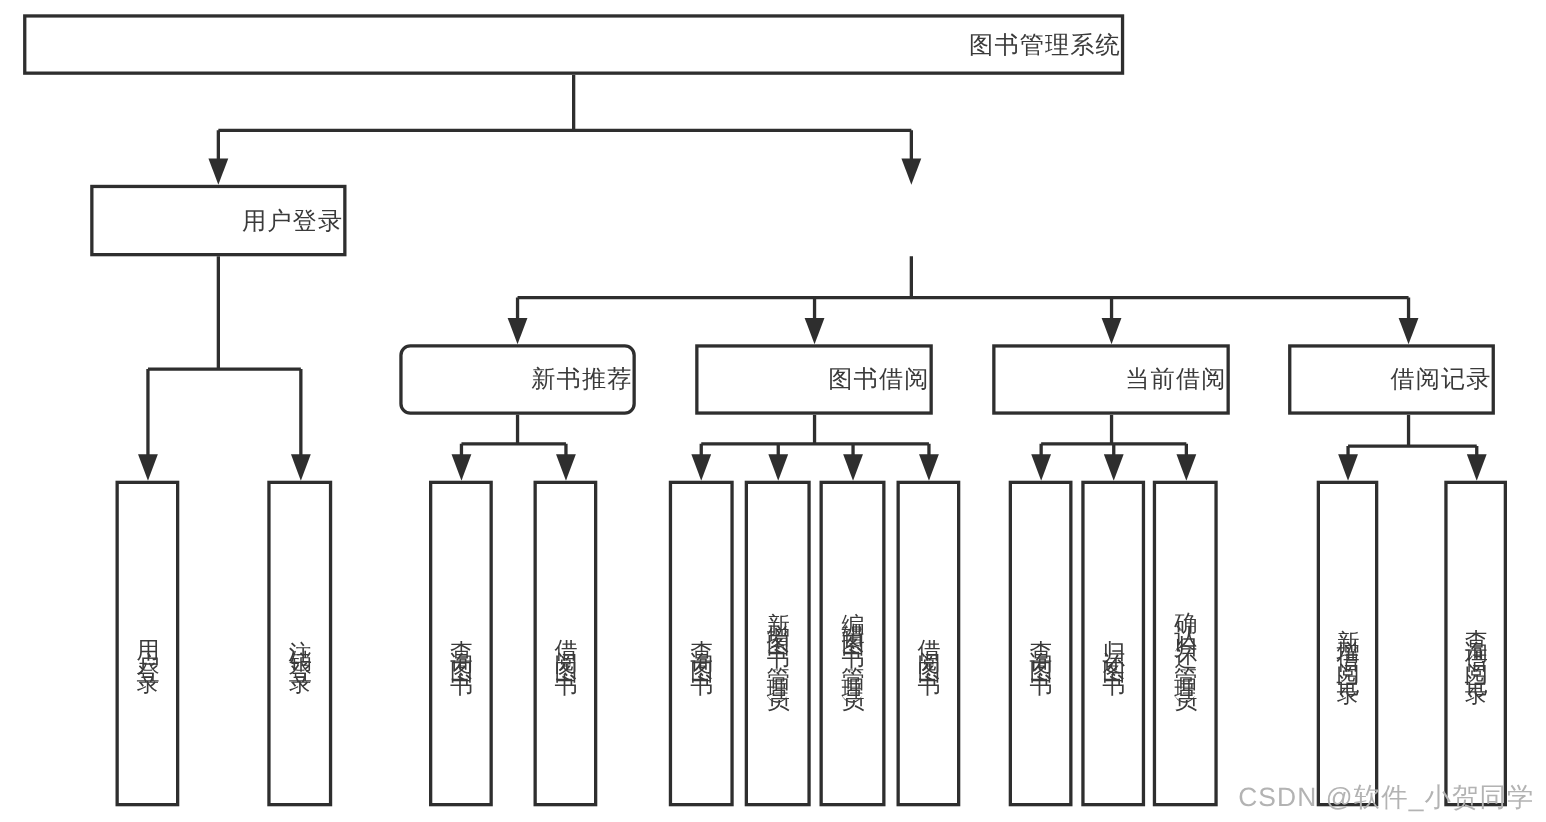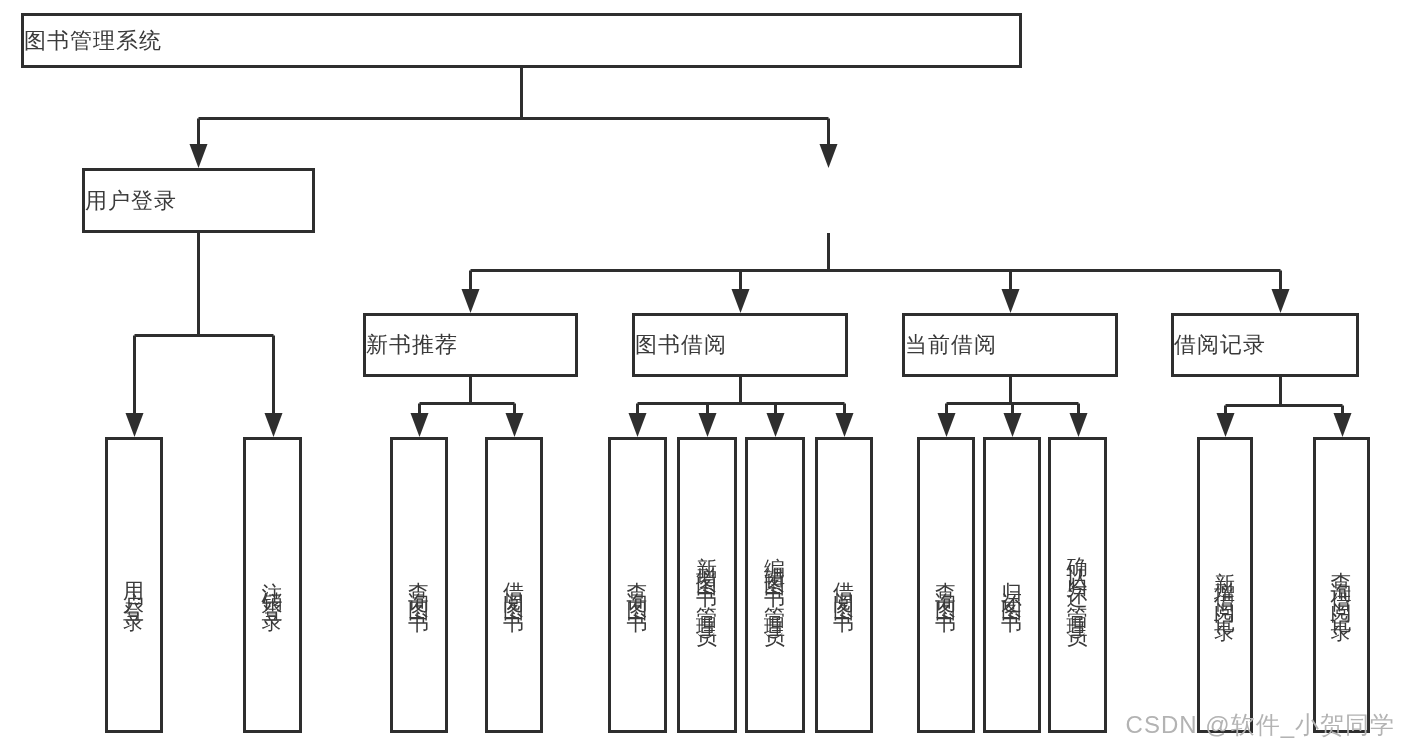--- a/index.html
+++ b/index.html
@@ -20,21 +20,21 @@
     left: 0; top: 0;
     z-index: 0;
   }
   .hbox {
     position: absolute;
     box-sizing: border-box;
     border: 3px solid #2e2e2e;
     background: #ffffff;
     display: flex;
     align-items: center;
-    justify-content: flex-start;
+    justify-content: flex-end;
     font-size: 22px;
     color: #3a3a3a;
     letter-spacing: 1px;
     z-index: 1;
   }
   .vbox {
     position: absolute;
     box-sizing: border-box;
     top: 437px;
     height: 296px;
@@ -103,21 +103,21 @@
   </svg>
 
   <div class="hbox" style="left:21px; top:13px; width:1001px; height:55px;">
     <span>图书管理系统</span>
   </div>
 
   <div class="hbox" style="left:82px; top:168px; width:233px; height:65px;">
     <span>用户登录</span>
   </div>
 
-  <div class="hbox" style="left:363px; top:313px; width:215px; height:64px;">
+  <div class="hbox" style="left:363px; top:313px; width:215px; height:64px;border-radius:10px;">
     <span>新书推荐</span>
   </div>
   <div class="hbox" style="left:632px; top:313px; width:216px; height:64px;">
     <span>图书借阅</span>
   </div>
   <div class="hbox" style="left:902px; top:313px; width:216px; height:64px;">
     <span>当前借阅</span>
   </div>
   <div class="hbox" style="left:1171px; top:313px; width:188px; height:64px;">
     <span>借阅记录</span>

